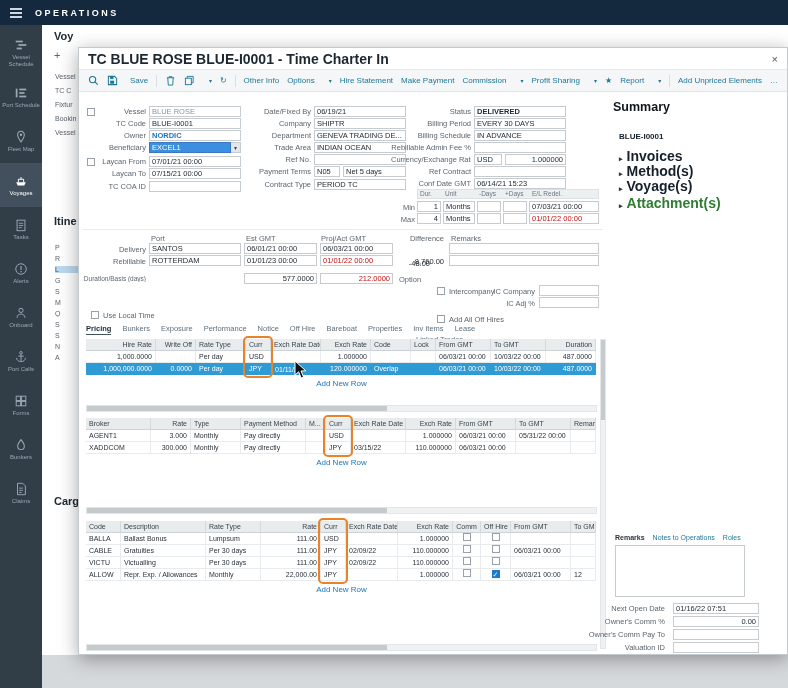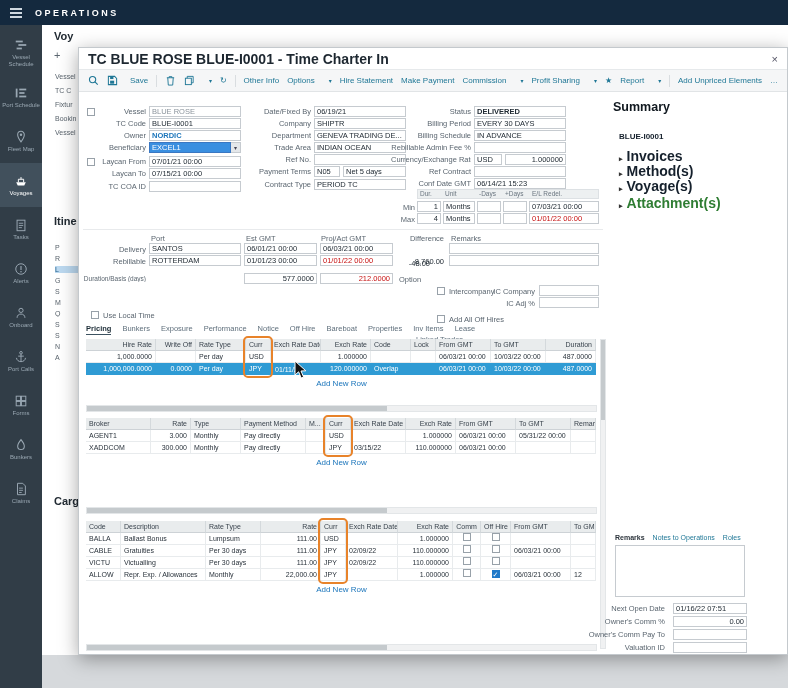--- a/index.html
+++ b/index.html
@@ -94,21 +94,21 @@
   .vscroll{position:absolute;width:6px;background:#f0f1f2;border:1px solid #e3e6e8}
   .vscroll .vthumb{position:absolute;left:0;right:0;top:0;background:#c5cacd;cursor:pointer}
 
   
   .r-tabs{position:absolute;left:536px;top:486px;display:flex;gap:8px;font-size:7px}
   .r-tab{color:#1f7796;cursor:pointer;white-space:nowrap}
   .r-tab.active{color:#2b333b;font-weight:bold}
   .r-area{position:absolute;left:536px;top:497px;width:130px;height:52px;border:1px solid #c6cbd0;background:#fff}
   .rfield{position:absolute;display:flex;align-items:center;gap:8px}
   .rfield .lbl{width:118px}
-  .rfield .box{width:74px}
+  .rfield .box{width:86px}
 
   .cursor{position:absolute;z-index:99}
 </style>
 </head>
 <body>
 
 <div class="root">
 
   <div class="topbar">
     <span class="burger">

